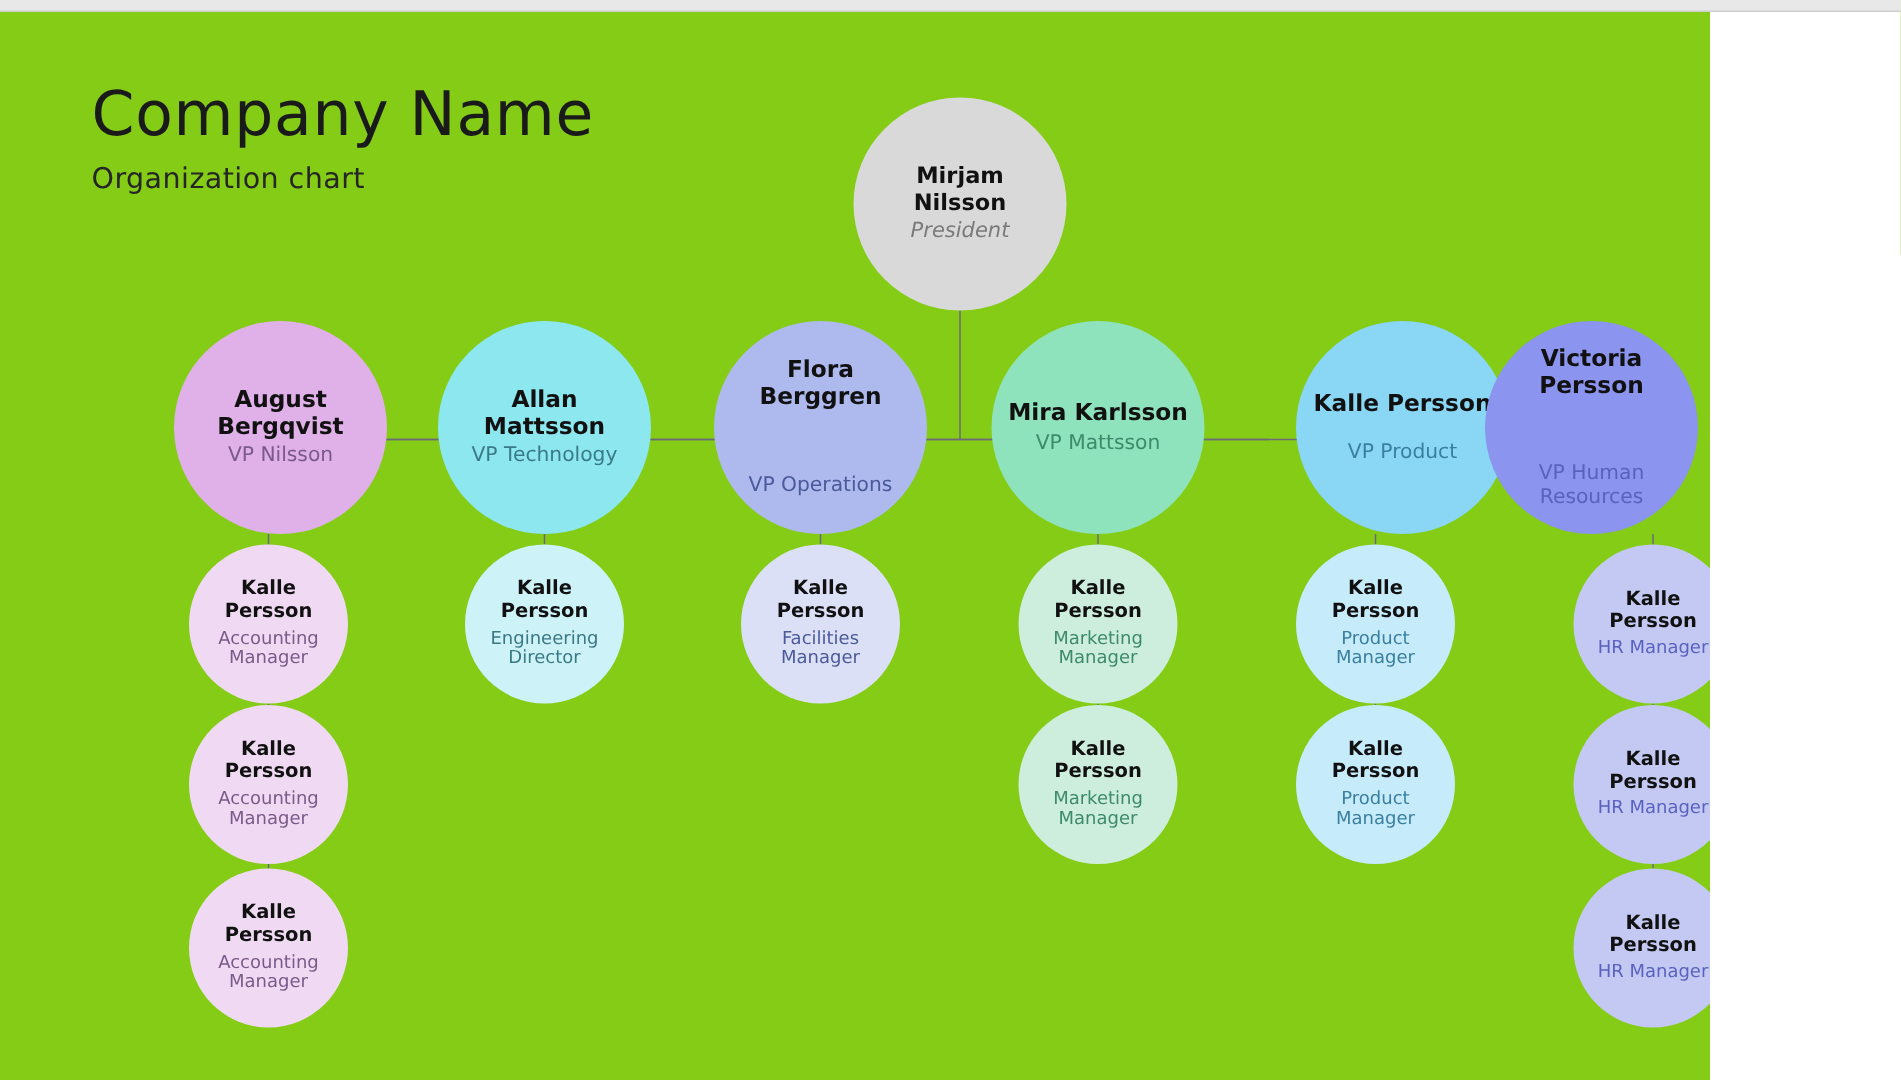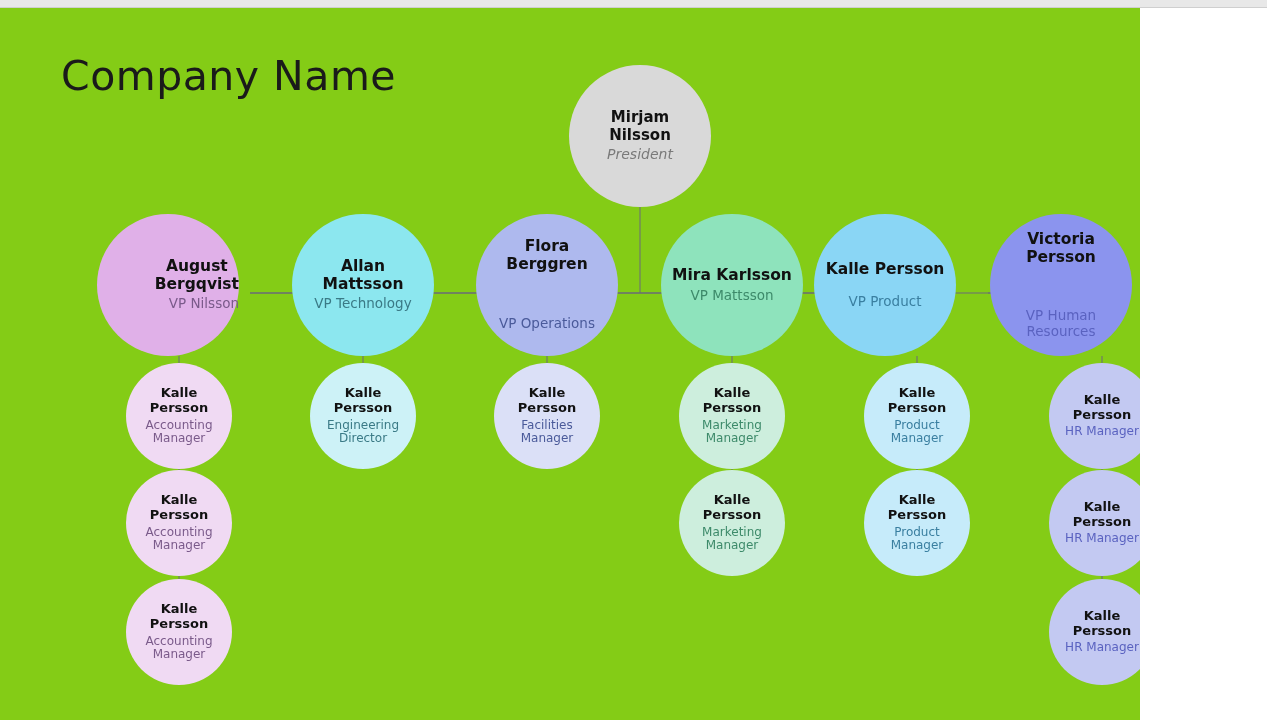--- a/index.html
+++ b/index.html
@@ -99,20 +99,21 @@
 </style>
 </head>
 <body>
 
 <div id="top-chrome"></div>
 
 <div id="slide">
 
   <div id="title-block">
     <div id="chart-title">Company Name</div>
+    <div id="chart-subtitle">Organization chart</div>
   </div>
 
   <svg id="connectors" viewBox="0 0 1267 712" width="1267" height="712">
       <line x1="640" y1="199" x2="640" y2="285" stroke="#6b6b78" stroke-width="1"></line>
       <line x1="250" y1="285" x2="1031" y2="285" stroke="#6b6b78" stroke-width="1"></line>
       <line x1="250" y1="285" x2="292" y2="285" stroke="#6b6b78" stroke-width="1"></line>
       <line x1="434" y1="285" x2="476" y2="285" stroke="#6b6b78" stroke-width="1"></line>
       <line x1="618" y1="285" x2="661" y2="285" stroke="#6b6b78" stroke-width="1"></line>
       <line x1="803" y1="285" x2="846" y2="285" stroke="#6b6b78" stroke-width="1"></line>
       <line x1="988" y1="285" x2="1031" y2="285" stroke="#6b6b78" stroke-width="1"></line>
@@ -128,21 +129,21 @@
       <line x1="1102" y1="348" x2="1102" y2="355" stroke="#6b6b78" stroke-width="1"></line>
       <line x1="1102" y1="461" x2="1102" y2="462" stroke="#6b6b78" stroke-width="1"></line>
       <line x1="1102" y1="568" x2="1102" y2="571" stroke="#6b6b78" stroke-width="1"></line>
     </svg>
 
   <div id="nodes-layer">
       <div class="node lvl0" style="left: 569px; top: 57px; width: 142px; height: 142px; background: rgb(217, 217, 217);">
         <div class="nm">Mirjam<br>Nilsson</div>
         <div class="rl" style="color: rgb(122, 122, 122);">President</div>
       </div>
-      <div class="node lvl1" style="left: 97px; top: 206px; width: 142px; height: 142px; background: rgb(224, 176, 232); align-items: flex-end;">
+      <div class="node lvl1" style="left: 116px; top: 206px; width: 142px; height: 142px; background: rgb(224, 176, 232);">
         <div class="nm">August<br>Bergqvist</div>
         <div class="rl" style="color: rgb(122, 90, 138);">VP Nilsson</div>
       </div>
       <div class="node lvl2" style="left: 126px; top: 355px; width: 106px; height: 106px; background: rgb(240, 218, 243);">
         <div class="nm">Kalle<br>Persson</div>
         <div class="rl" style="color: rgb(122, 90, 138);">Accounting<br>Manager</div>
       </div>
       <div class="node lvl2" style="left: 126px; top: 462px; width: 106px; height: 106px; background: rgb(240, 218, 243);">
         <div class="nm">Kalle<br>Persson</div>
         <div class="rl" style="color: rgb(122, 90, 138);">Accounting<br>Manager</div>
@@ -172,21 +173,21 @@
         <div class="rl" style="color: rgb(61, 138, 106);">VP Mattsson</div>
       </div>
       <div class="node lvl2" style="left: 679px; top: 355px; width: 106px; height: 106px; background: rgb(205, 238, 221);">
         <div class="nm">Kalle<br>Persson</div>
         <div class="rl" style="color: rgb(61, 138, 106);">Marketing<br>Manager</div>
       </div>
       <div class="node lvl2" style="left: 679px; top: 462px; width: 106px; height: 106px; background: rgb(205, 238, 221);">
         <div class="nm">Kalle<br>Persson</div>
         <div class="rl" style="color: rgb(61, 138, 106);">Marketing<br>Manager</div>
       </div>
-      <div class="node lvl1" style="left: 814px; top: 206px; width: 142px; height: 142px; background: rgb(138, 214, 245); gap: 12px;">
+      <div class="node lvl1" style="left: 864px; top: 206px; width: 142px; height: 142px; background: rgb(138, 214, 245); gap: 12px;">
         <div class="nm">Kalle Persson</div>
         <div class="rl" style="color: rgb(58, 127, 160);">VP Product</div>
       </div>
       <div class="node lvl2" style="left: 864px; top: 355px; width: 106px; height: 106px; background: rgb(198, 235, 250);">
         <div class="nm">Kalle<br>Persson</div>
         <div class="rl" style="color: rgb(58, 127, 160);">Product<br>Manager</div>
       </div>
       <div class="node lvl2" style="left: 864px; top: 462px; width: 106px; height: 106px; background: rgb(198, 235, 250);">
         <div class="nm">Kalle<br>Persson</div>
         <div class="rl" style="color: rgb(58, 127, 160);">Product<br>Manager</div>

